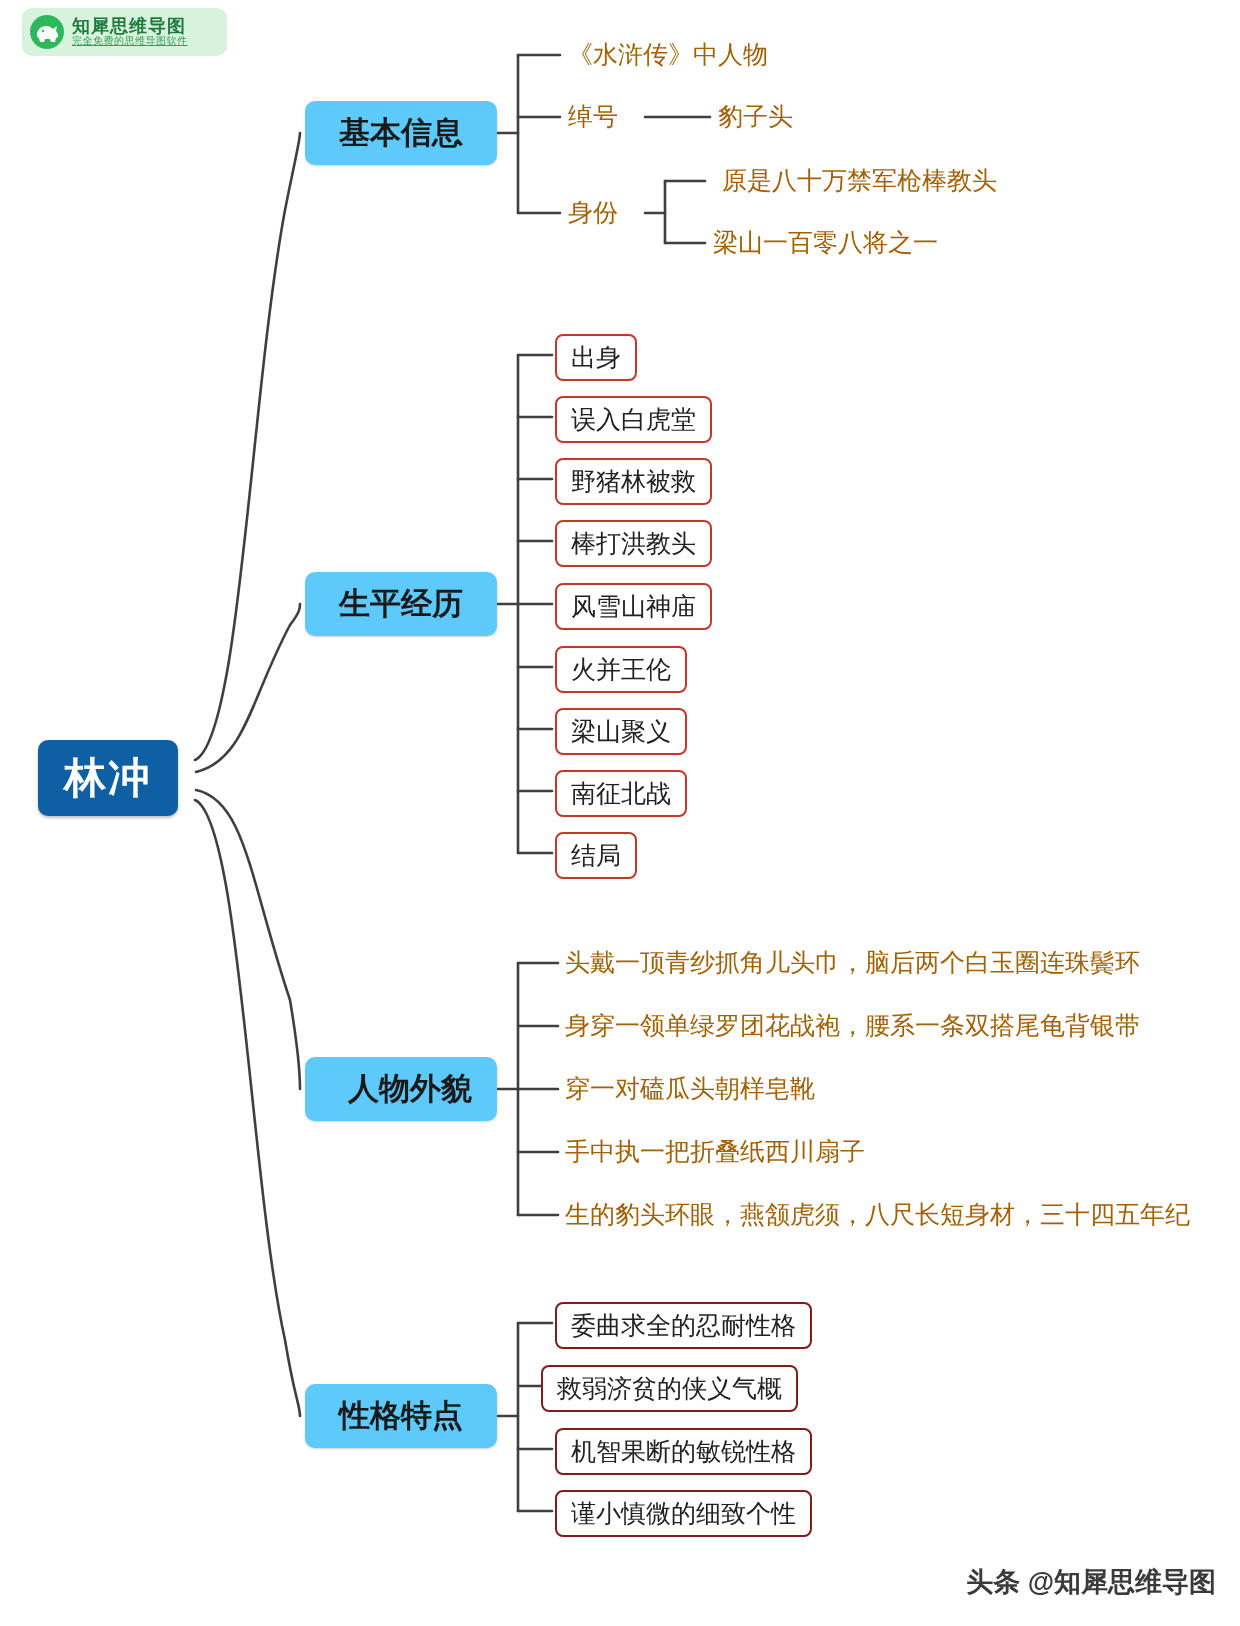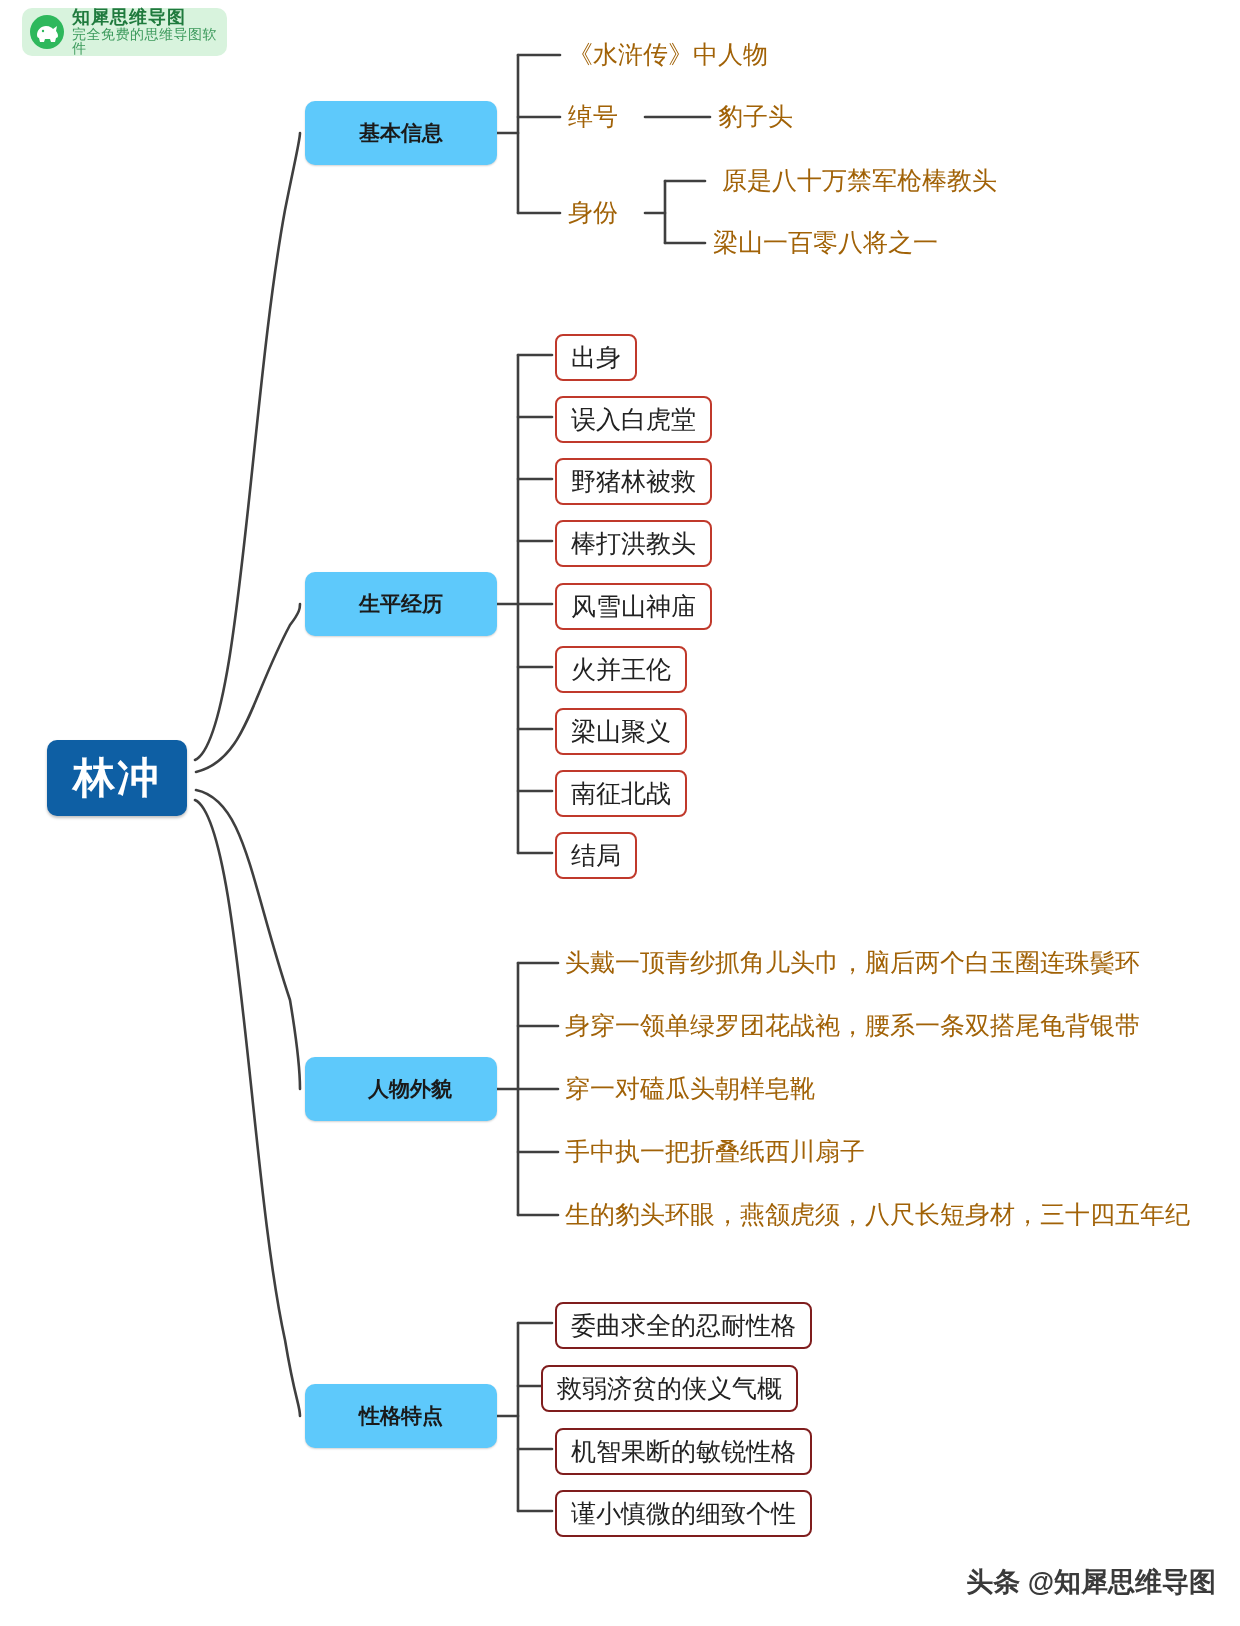--- a/index.html
+++ b/index.html
@@ -40,29 +40,28 @@
   
   .root {
     background: #0e5fa4;
     color: #ffffff;
     border-radius: 10px;
     font-size: 42px;
     font-weight: bold;
     letter-spacing: 2px;
     padding: 10px 26px;
     box-shadow: 0 2px 3px rgba(0,0,0,0.25);
-    margin-left: 9px;
   }
 
   
   .branch {
     background: #5ec9fb;
     color: #1a1a1a;
     border-radius: 10px;
-    font-size: 21px;
+    font-size: 31px;
     font-weight: bold;
     padding: 10px 18px;
     box-shadow: 0 1px 2px rgba(0,0,0,0.18);
   }
 
   
   .leaf-plain {
     color: #a16207;
     font-size: 25px;
     background: transparent;
@@ -119,23 +118,24 @@
   }
   #logo .mark svg { display:block; }
   #logo .txt { line-height: 1.05; }
   #logo .txt .t1 {
     font-size: 18px;
     font-weight: bold;
     color: #1f7a3d;
     letter-spacing: 1px;
   }
   #logo .txt .t2 {
-    font-size: 14px;
+    font-size: 10px;
     color: #3c9a5c;
     letter-spacing: 0.5px;
+    text-decoration: underline;
   }
 
   
   #watermark {
     position: absolute;
     right: 24px;
     bottom: 26px;
     font-size: 27px;
     color: #3a3a3a;
     font-weight: bold;

